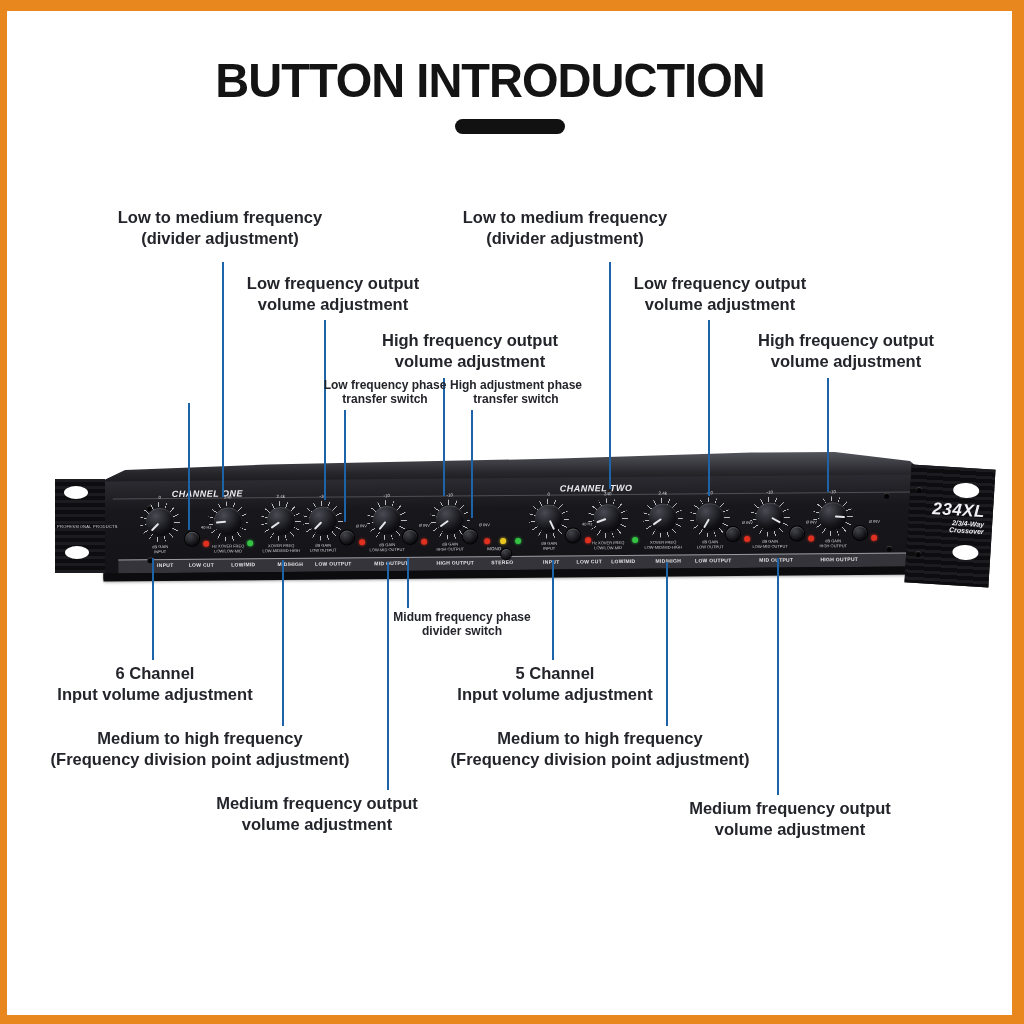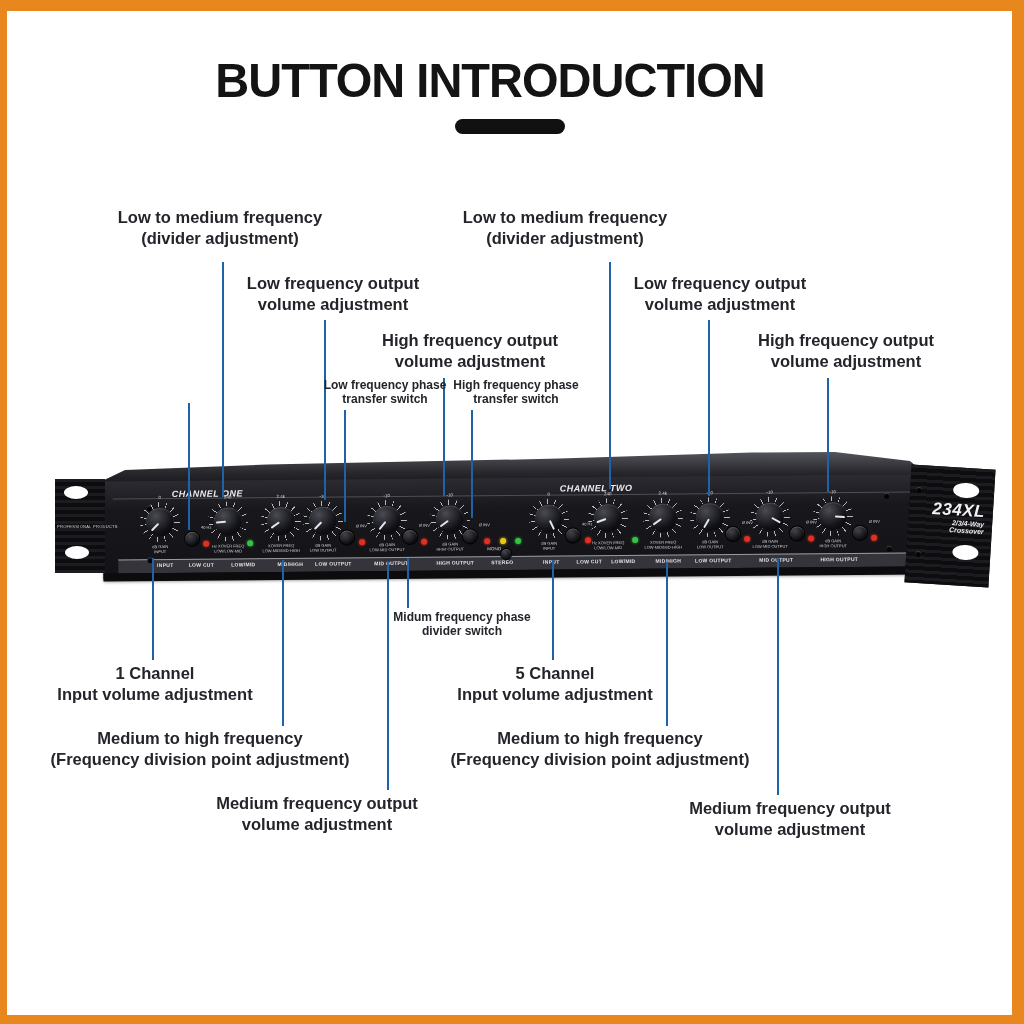--- a/index.html
+++ b/index.html
@@ -281,30 +281,30 @@
     </div>
 
   <div class="ann" style="left:70px;top:207px;width:300px;">Low to medium frequency
 (divider adjustment)</div>
   <div class="ann" style="left:183px;top:273px;width:300px;">Low frequency output
 volume adjustment</div>
   <div class="ann" style="left:320px;top:330px;width:300px;">High frequency output
 volume adjustment</div>
   <div class="ann small" style="left:310px;top:378px;width:150px;">Low frequency phase
 transfer switch</div>
-  <div class="ann small" style="left:441px;top:378px;width:150px;">High frequency phase
+  <div class="ann small" style="left:441px;top:378px;width:150px;">High adjustment phase
 transfer switch</div>
   <div class="ann" style="left:415px;top:207px;width:300px;">Low to medium frequency
 (divider adjustment)</div>
   <div class="ann" style="left:570px;top:273px;width:300px;">Low frequency output
 volume adjustment</div>
   <div class="ann" style="left:696px;top:330px;width:300px;">High frequency output
 volume adjustment</div>
 
-  <div class="ann" style="left:5px;top:663px;width:300px;">1 Channel
+  <div class="ann" style="left:5px;top:663px;width:300px;">6 Channel
 Input volume adjustment</div>
   <div class="ann" style="left:20px;top:728px;width:360px;">Medium to high frequency
 (Frequency division point adjustment)</div>
   <div class="ann" style="left:167px;top:793px;width:300px;">Medium frequency output
 volume adjustment</div>
   <div class="ann small" style="left:387px;top:610px;width:150px;">Midum frequency phase
 divider switch</div>
   <div class="ann" style="left:405px;top:663px;width:300px;">5 Channel
 Input volume adjustment</div>
   <div class="ann" style="left:420px;top:728px;width:360px;">Medium to high frequency

